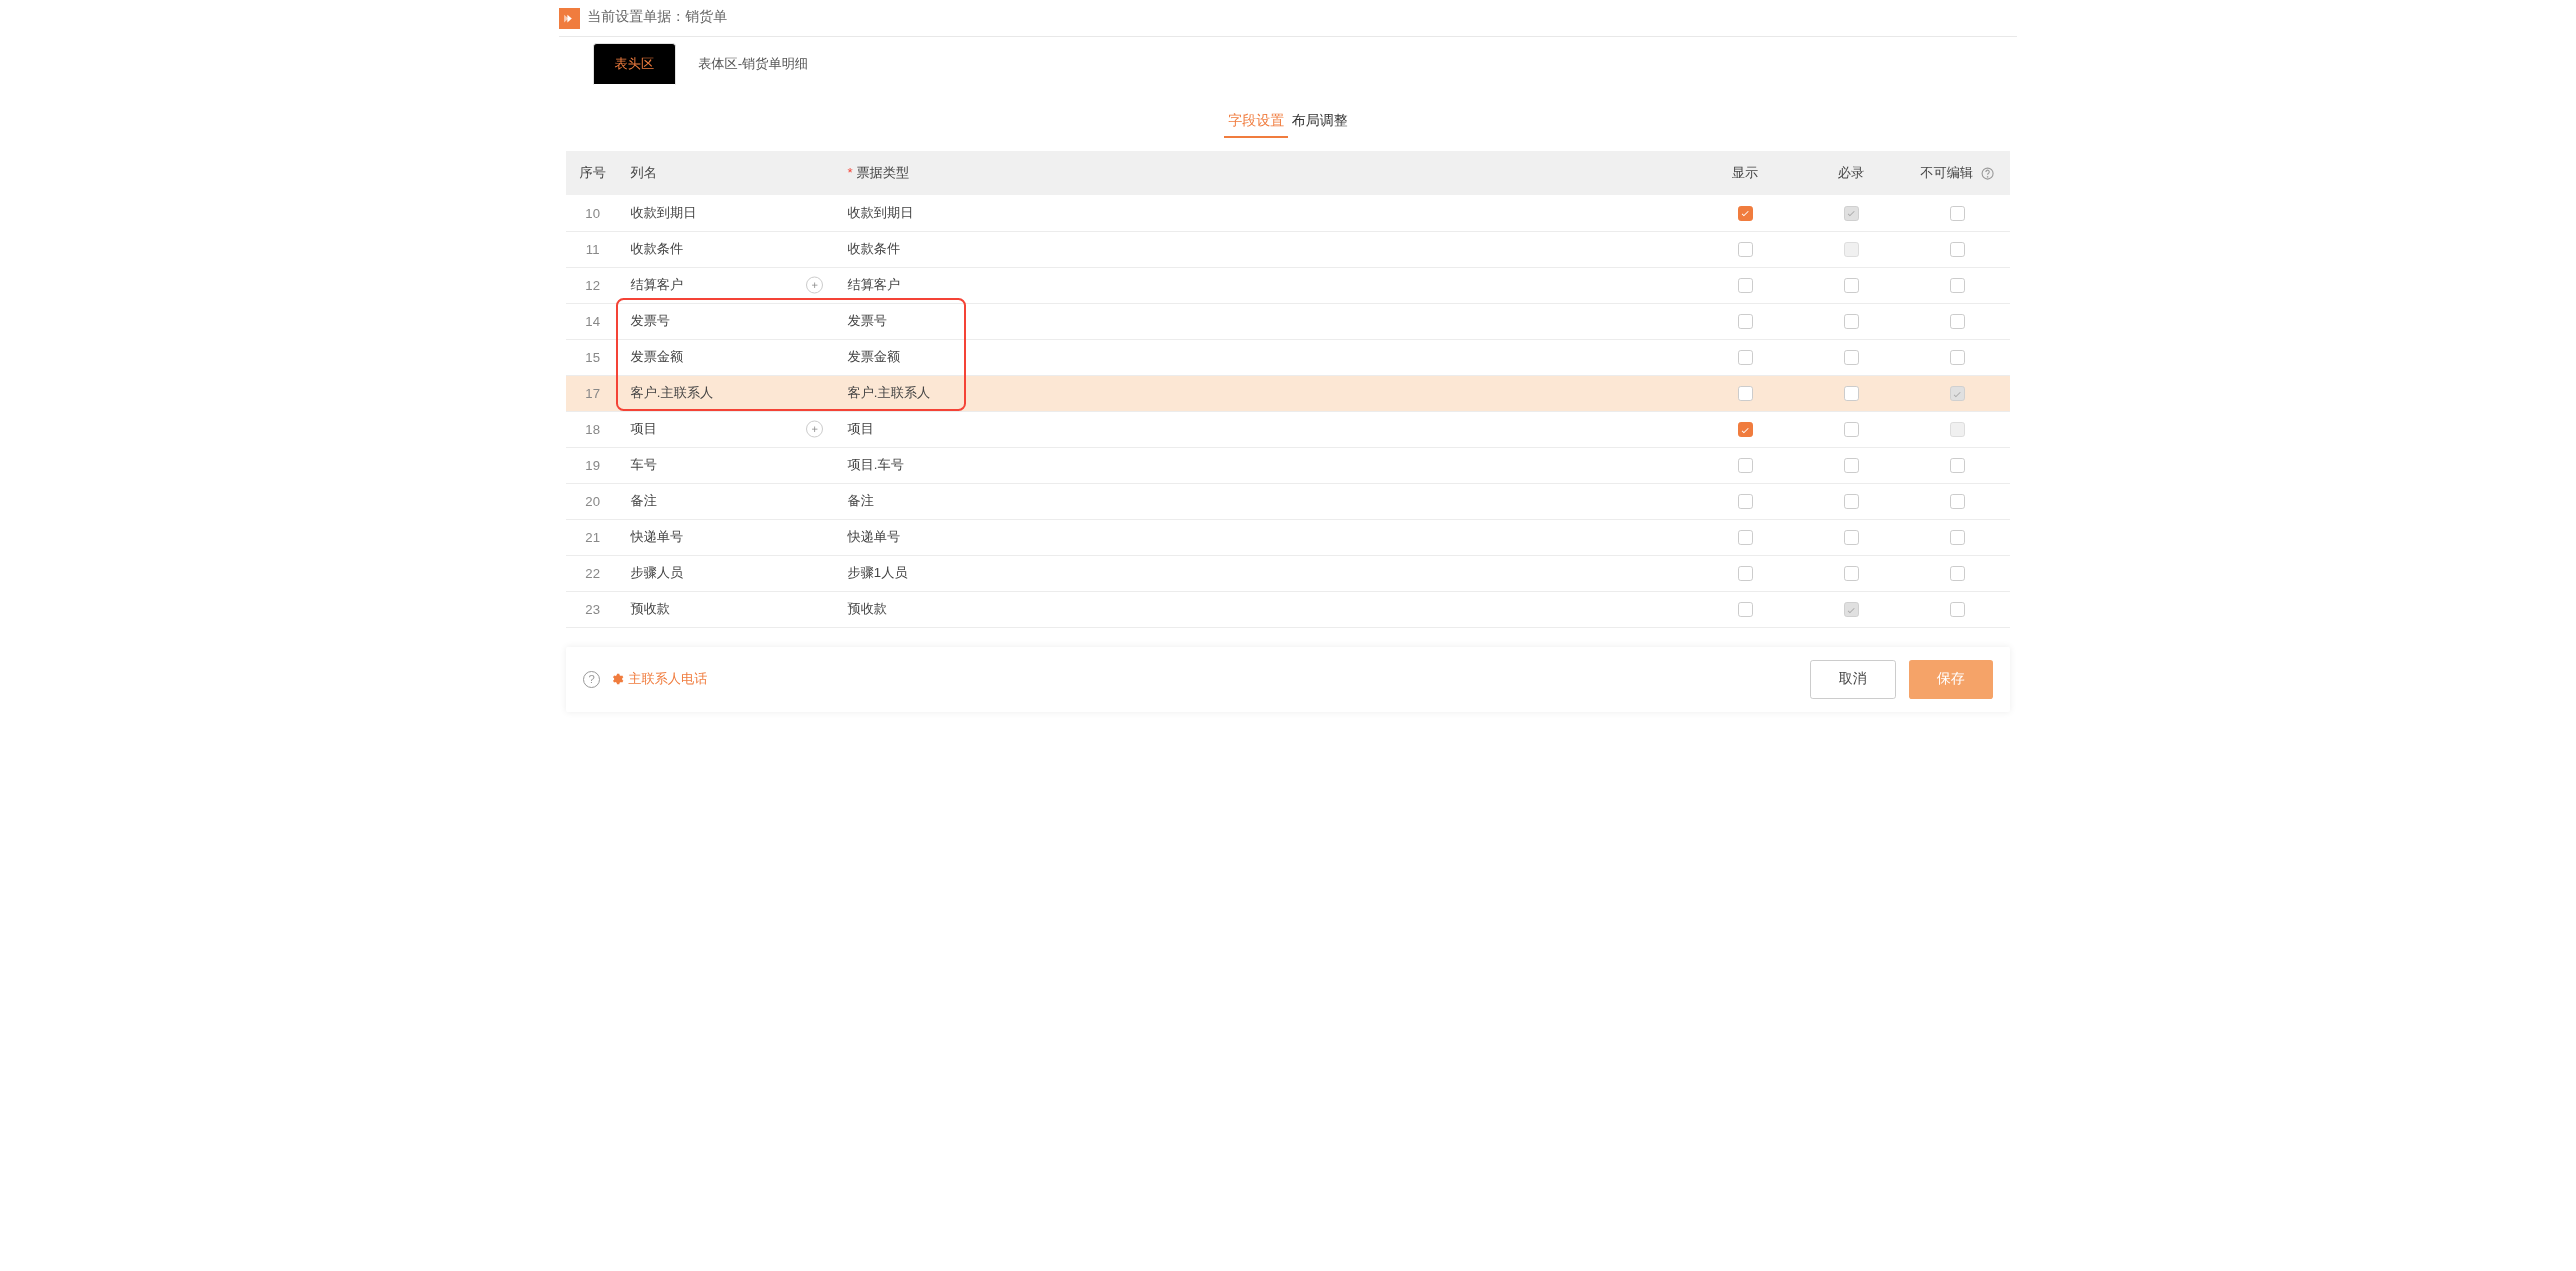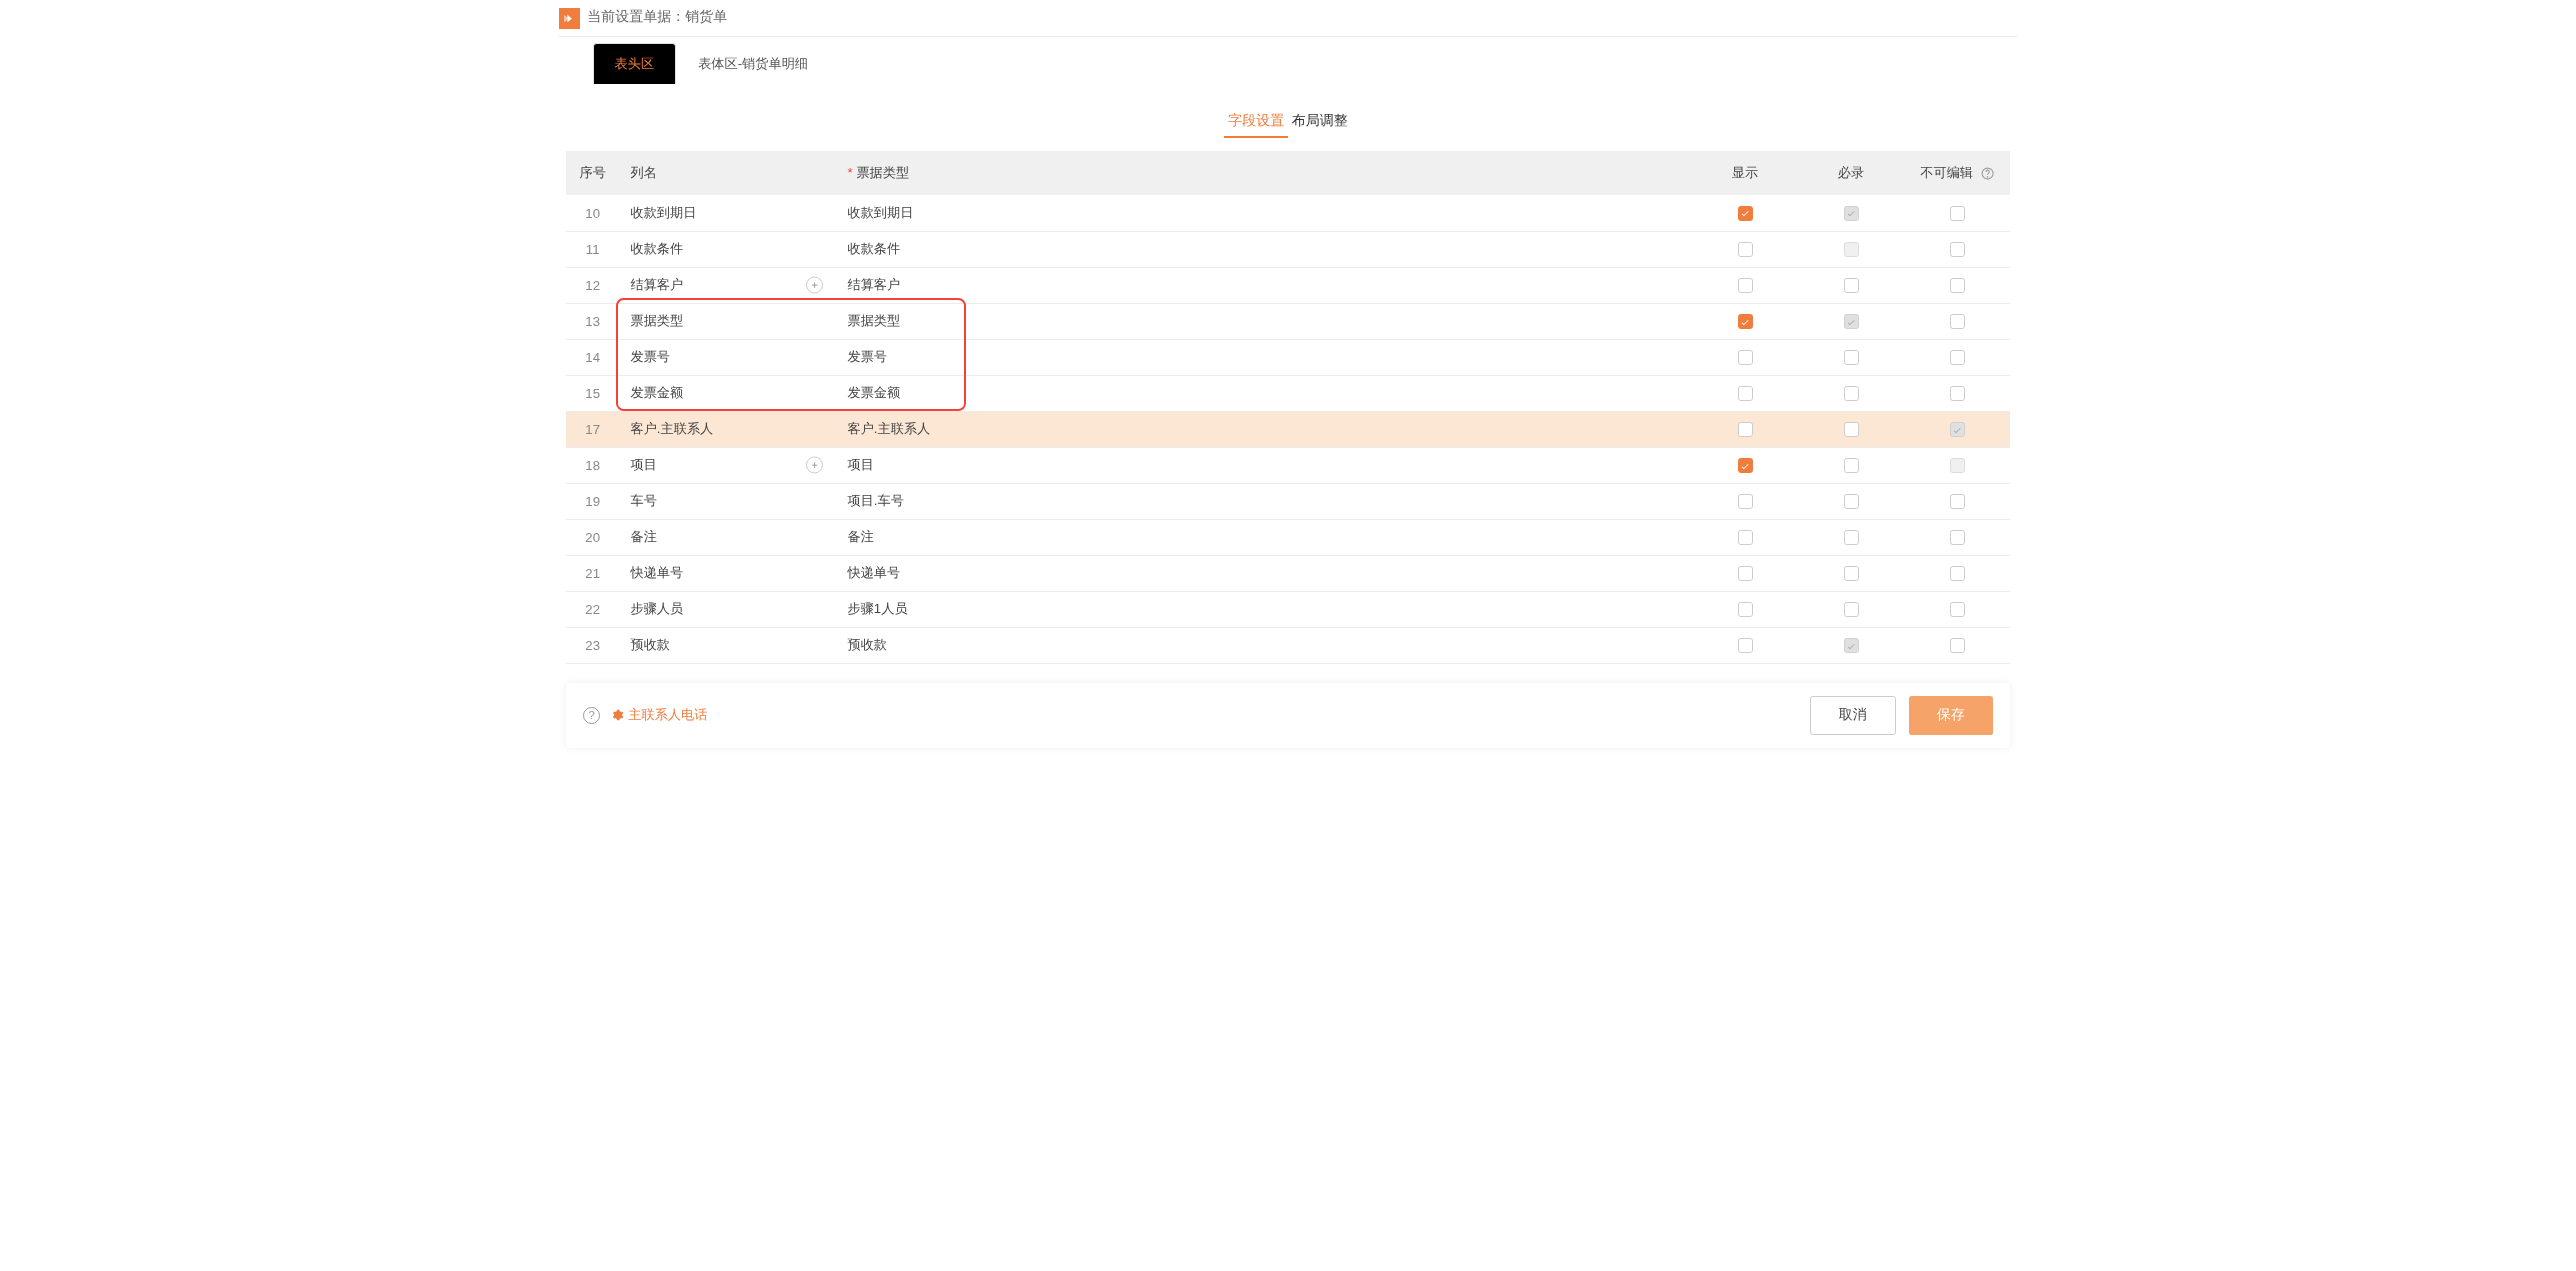--- a/index.html
+++ b/index.html
@@ -140,36 +140,20 @@
                   <path d="M11 5h2v14h-2z"></path>
                   <path d="M5 11h14v2H5z"></path>
                 </svg>
               </span></td>
             <td>结算客户</td>
             <td class="col-check"><span class="checkbox"></span></td>
             <td class="col-check"><span class="checkbox"></span></td>
             <td class="col-check"><span class="checkbox"></span></td>
           </tr>
           <tr>
-            <td class="col-seq">13</td>
-            <td class="col-name">票据类型</td>
-            <td>票据类型</td>
-            <td class="col-check"><span class="checkbox checked">
-                <svg viewBox="0 0 24 24">
-                  <path d="M9 16.2l-3.5-3.5L4 14.2 9 19.2 20 8.2l-1.5-1.5z"></path>
-                </svg>
-              </span></td>
-            <td class="col-check"><span class="checkbox checked disabled">
-                <svg viewBox="0 0 24 24">
-                  <path d="M9 16.2l-3.5-3.5L4 14.2 9 19.2 20 8.2l-1.5-1.5z"></path>
-                </svg>
-              </span></td>
-            <td class="col-check"><span class="checkbox"></span></td>
-          </tr>
-          <tr>
             <td class="col-seq">14</td>
             <td class="col-name">发票号</td>
             <td>发票号</td>
             <td class="col-check"><span class="checkbox"></span></td>
             <td class="col-check"><span class="checkbox"></span></td>
             <td class="col-check"><span class="checkbox"></span></td>
           </tr>
           <tr>
             <td class="col-seq">15</td>
             <td class="col-name">发票金额</td>

